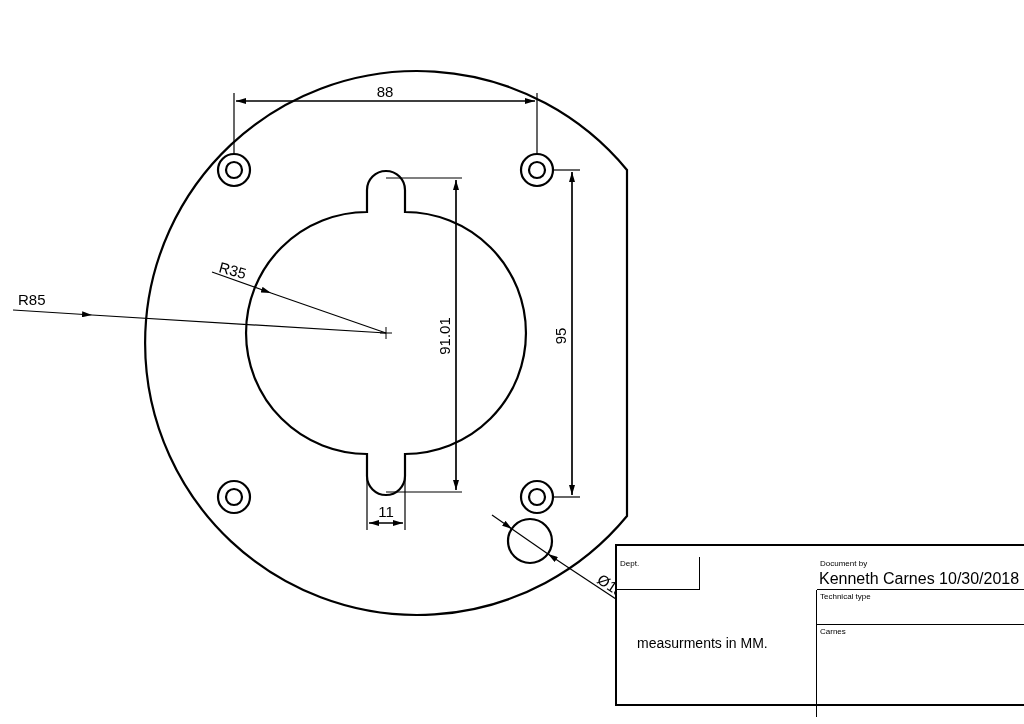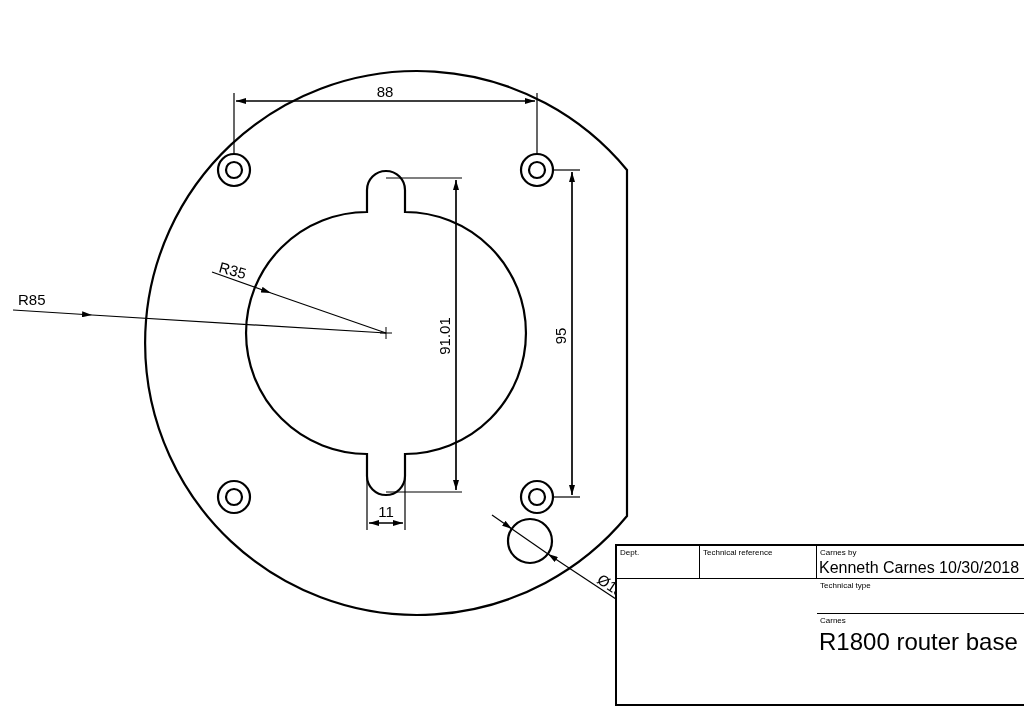--- a/index.html
+++ b/index.html
@@ -1,19 +1,19 @@
 <!DOCTYPE html>
 <html><head>
 <meta charset="utf-8">
 <style>
   html, body { margin: 0; padding: 0; background: #ffffff; }
   body { width: 1024px; height: 724px; position: relative; overflow: hidden; font-family: "Liberation Sans", sans-serif; }
   #drawing { position: absolute; left: 0; top: 0; width: 1024px; height: 724px; }
   .tb { position: absolute; left: 615px; top: 544px; width: 420px; height: 162px; border: 2px solid #000; box-sizing: border-box; background: #fff; }
-  .cell { position: absolute; box-sizing: border-box; border-color: #000; border-style: solid; border-width: 0; }
+  .cell { position: absolute; box-sizing: border-box; border-color: #000; border-style: solid; border-width: 0; margin-top: 11px; }
   .lbl { position: absolute; left: 3px; top: 2px; font-size: 8px; color: #000; font-family: "Liberation Sans", sans-serif; }
   .val { position: absolute; color: #000; font-family: Liberation Sans, sans-serif; white-space: nowrap; }
 </style>
 </head>
 <body>
 
 <svg id="drawing" viewBox="0 0 1024 724" xmlns="http://www.w3.org/2000/svg">
   <defs>
     <marker id="arr" markerWidth="10" markerHeight="6" refX="10" refY="3" orient="auto" markerUnits="userSpaceOnUse">
       <path d="M0,0 L10,3 L0,6 z" fill="#000"></path>
@@ -106,27 +106,26 @@
     <line x1="566" y1="566" x2="548" y2="554" marker-end="url(#arr)"></line>
     <line x1="566" y1="566" x2="622" y2="603"></line>
   </g>
   <text x="596" y="582" font-size="15" font-family="Liberation Sans, sans-serif" transform="rotate(34 596 582)">Ø13</text>
 </svg>
 
 <div class="tb">
   <div class="cell" style="left:0;top:0;width:83px;height:33px;border-right-width:1.5px;border-bottom-width:1.5px;">
     <span class="lbl">Dept.</span>
   </div>
-  <div class="cell" style="left:83px;top:0;width:117px;height:33px;border-bottom-width:1.5px;border-right-width:1.5px;">
-    <span class="lbl">Technical reference</span>
+  <div class="cell" style="left:0;top:33px;width:200px;height:127px;border-right-width:1.5px;">
+    <span class="val" style="left:20px;top:45px;font-size:14px;">measurments in MM.</span>
   </div>
   <div class="cell" style="left:200px;top:0;width:220px;height:33px;border-bottom-width:1.5px;">
-    <span class="lbl">Carnes by</span>
+    <span class="lbl">Document by</span>
     <span class="val" style="left:2px;top:13px;font-size:16px;">Kenneth Carnes 10/30/2018</span>
   </div>
   <div class="cell" style="left:200px;top:33px;width:220px;height:35px;border-bottom-width:1.5px;">
     <span class="lbl">Technical type</span>
   </div>
   <div class="cell" style="left:200px;top:68px;width:220px;height:92px;">
     <span class="lbl">Carnes</span>
-    <span class="val" style="left:2px;top:14px;font-size:24px;">R1800 router base</span>
   </div>
 </div>
 
 </body></html>

